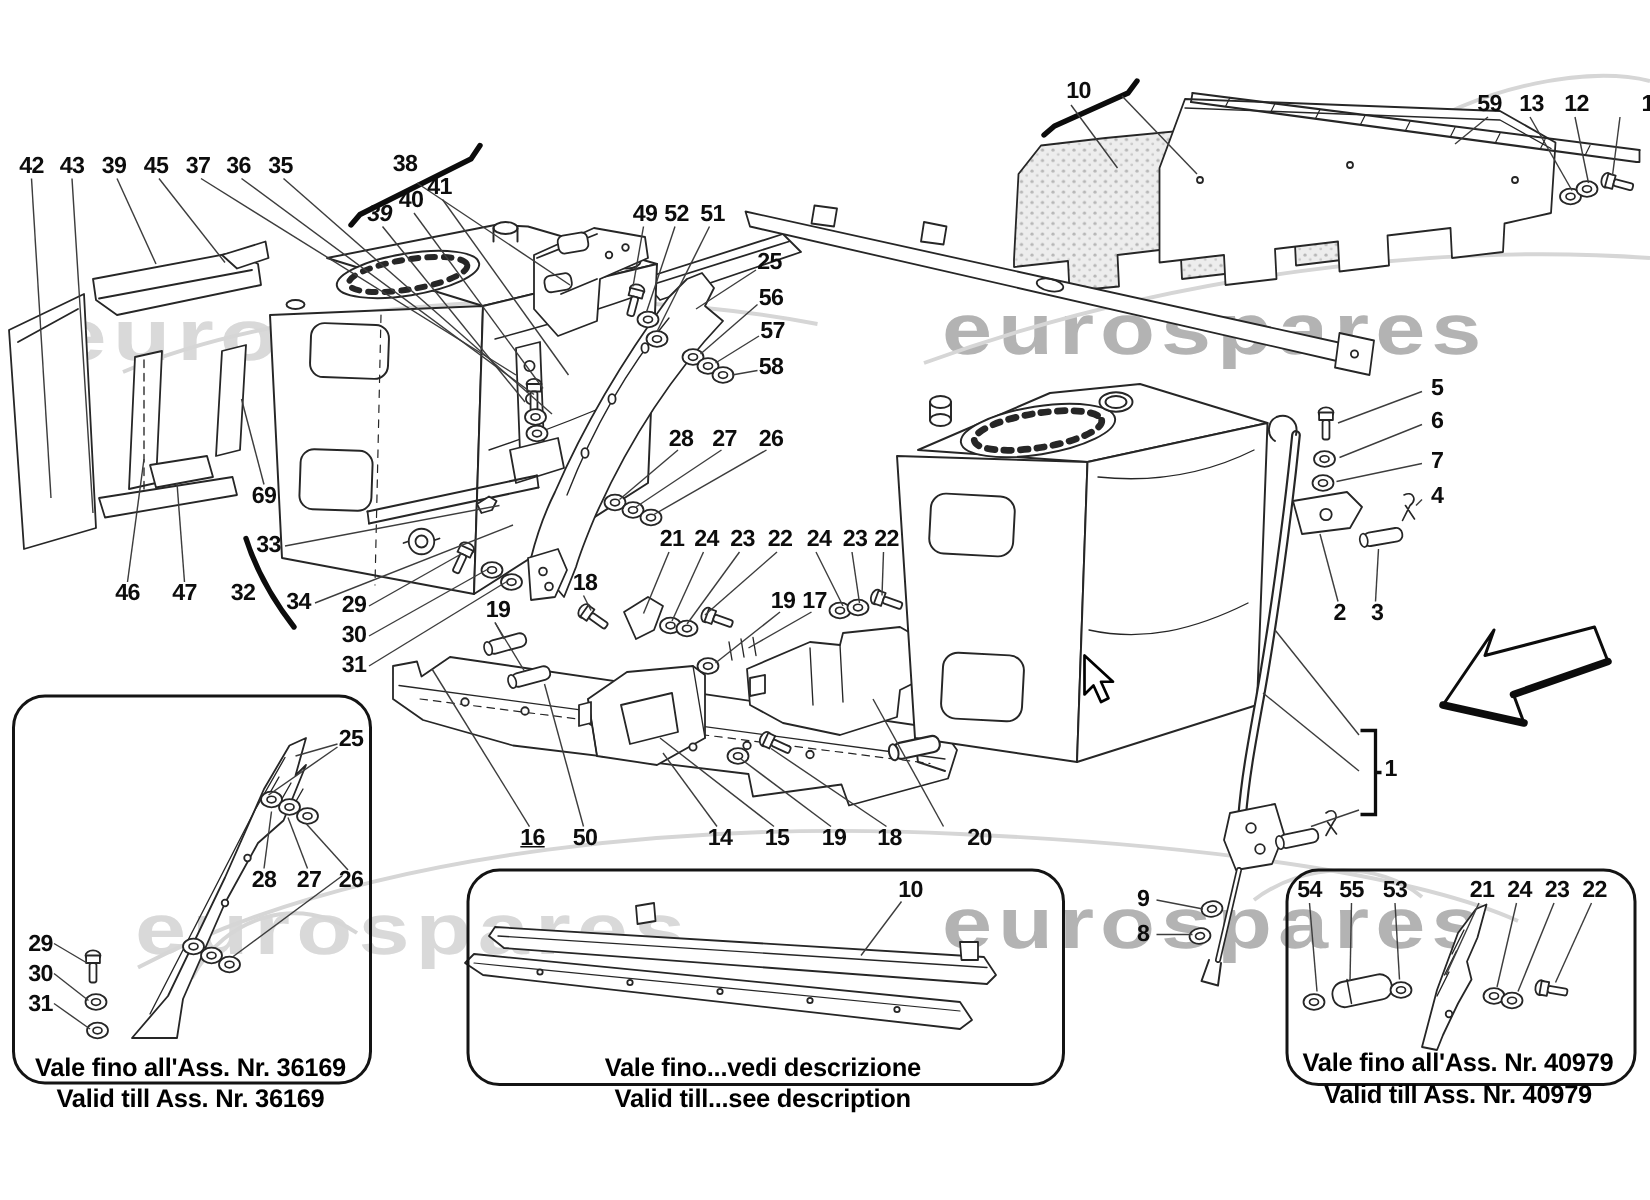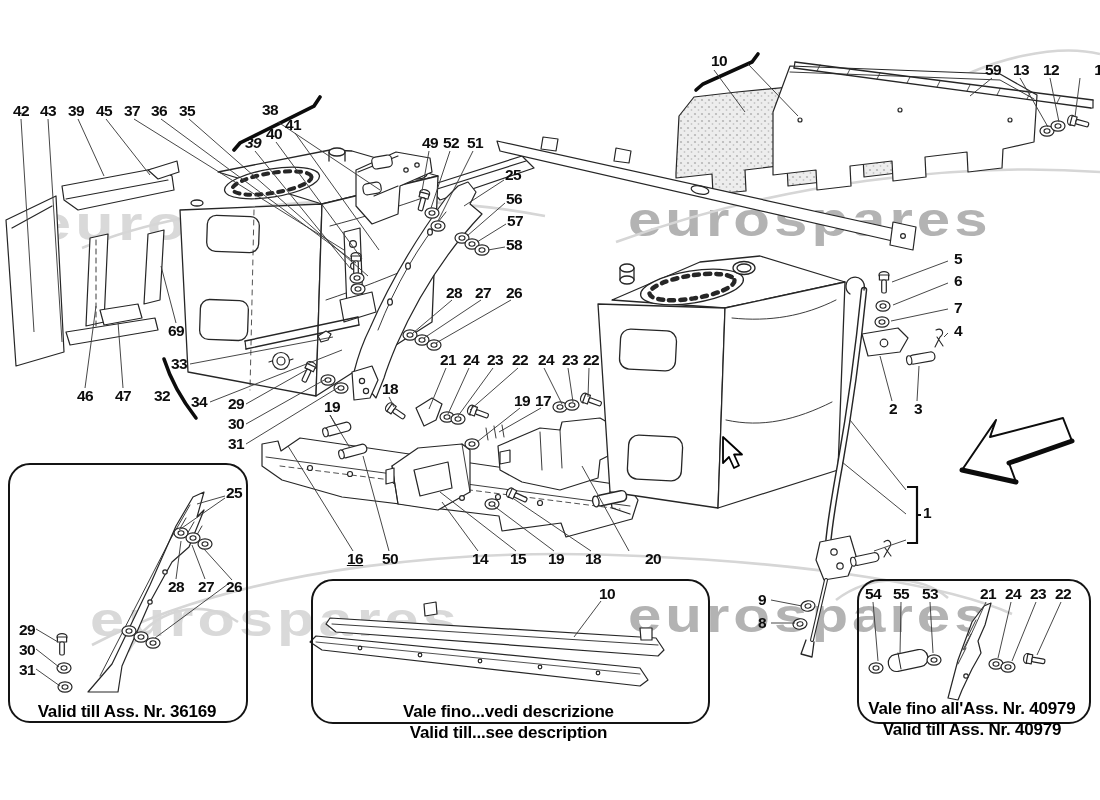--- a/index.html
+++ b/index.html
@@ -419,20 +419,21 @@
         <path d="M1036,602 L1012,661"></path>
       <path d="M1061,602 L1037,655"></path>
     </g>
   </svg>
 
   <div class="vbox" style="left:8px;top:463px;width:236px;height:256px;"></div>
   <div class="vbox" style="left:311px;top:579px;width:395px;height:141px;"></div>
   <div class="vbox" style="left:857px;top:579px;width:230px;height:141px;"></div>
 
   <div class="caption" style="left:6px;top:701px;width:242px;">
+    <div>Vale fino all'Ass. Nr. 36169</div>
     <div>Valid till Ass. Nr. 36169</div>
   </div>
   <div class="caption" style="left:311px;top:701px;width:395px;">
     <div>Vale fino...vedi descrizione</div>
     <div>Valid till...see description</div>
   </div>
   <div class="caption" style="left:855px;top:698px;width:234px;">
     <div>Vale fino all'Ass. Nr. 40979</div>
     <div>Valid till Ass. Nr. 40979</div>
   </div>

